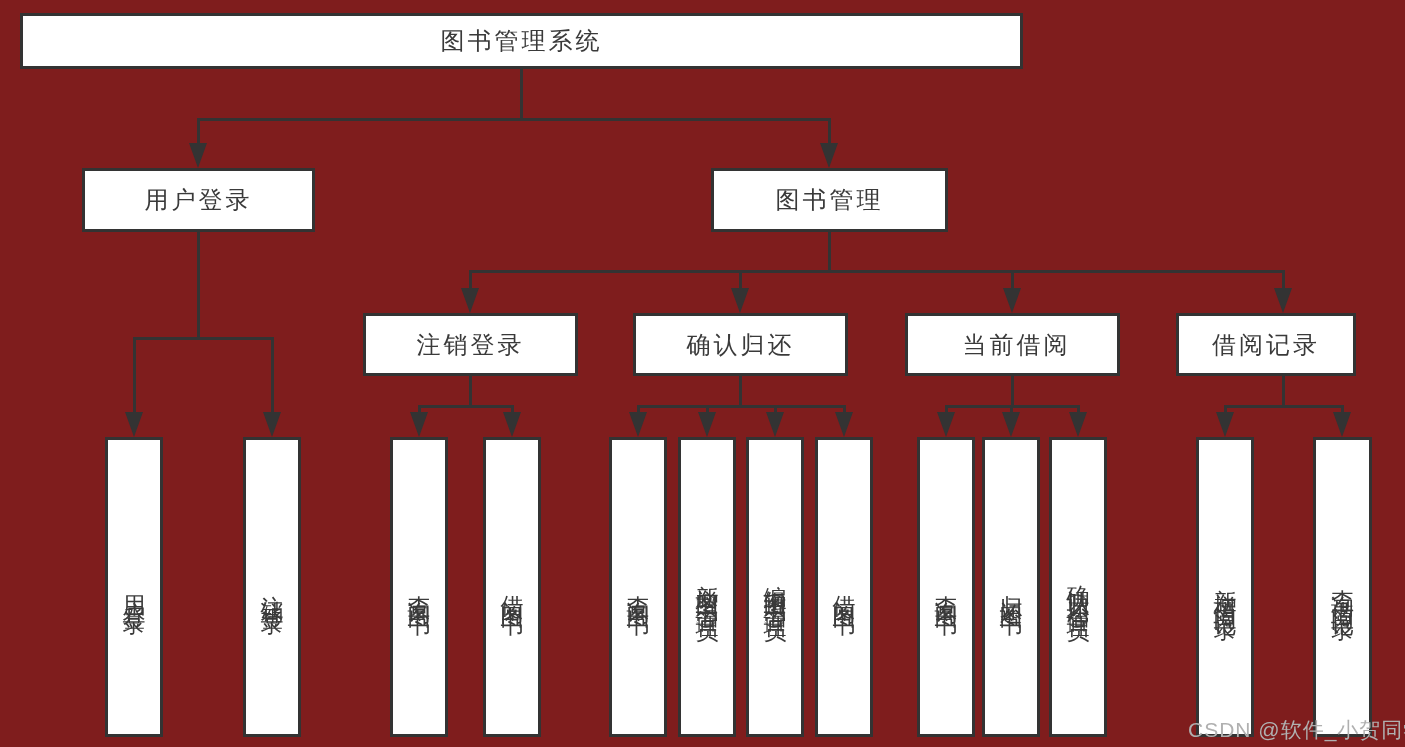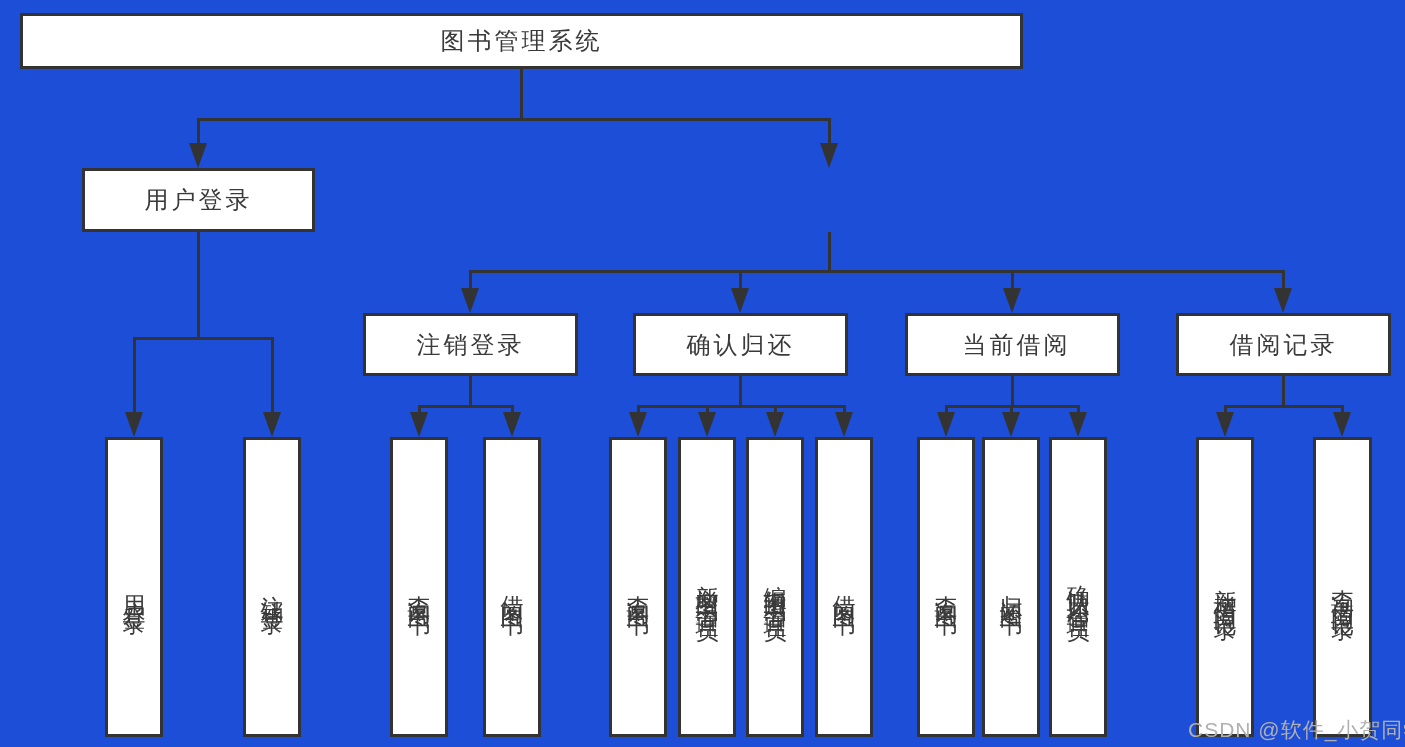--- a/index.html
+++ b/index.html
@@ -1,20 +1,20 @@
 <!DOCTYPE html>
 <html><head>
 <meta charset="utf-8">
 <style>
   * { margin:0; padding:0; box-sizing:border-box; }
   html,body { background:#ffffff; }
   body { font-family:"Liberation Sans", sans-serif; }
   .canvas {
     position:relative; width:1405px; height:747px;
-    background:#1d4ed8; overflow:hidden; color:#3a3a3a;
+    background:#7f1d1d; overflow:hidden; color:#3a3a3a;
   }
   .node {
     position:absolute; border:3px solid #333333; background:#ffffff;
     display:flex; align-items:center; justify-content:center;
     font-size:24px; letter-spacing:3px; color:#3a3a3a; white-space:nowrap;
   }
   .vnode {
     position:absolute; border:3px solid #333333; background:#ffffff;
     display:flex; align-items:center; justify-content:center;
     writing-mode:vertical-rl; text-orientation:mixed;
@@ -45,20 +45,23 @@
   <div class="vline" style="left:520px; top:69px;  height:49px;"></div>
   <div class="hline" style="left:197px; top:118px; width:634px;"></div>
   <div class="vline" style="left:197px; top:118px; height:28px;"></div>
   <div class="arrow" style="left:189px; top:143px;"></div>
   <div class="vline" style="left:828px; top:118px; height:28px;"></div>
   <div class="arrow" style="left:820px; top:143px;"></div>
 
   <div class="node" style="left:82px; top:168px; width:233px; height:64px;">
     <span>用户登录</span>
   </div>
+  <div class="node" style="left:711px; top:168px; width:237px; height:64px;">
+    <span>图书管理</span>
+  </div>
 
   <div class="vline" style="left:197px; top:232px; height:105px;"></div>
   <div class="hline" style="left:133px; top:337px; width:141px;"></div>
   <div class="vline" style="left:133px; top:337px; height:78px;"></div>
   <div class="arrow" style="left:125px; top:412px;"></div>
   <div class="vline" style="left:271px; top:337px; height:78px;"></div>
   <div class="arrow" style="left:263px; top:412px;"></div>
 
   <div class="vnode" style="left:105px; top:437px; width:58px; height:300px;">
     <span>用户登录</span>
@@ -80,21 +83,21 @@
 
   <div class="node" style="left:363px; top:313px; width:215px; height:63px;">
     <span>注销登录</span>
   </div>
   <div class="node" style="left:633px; top:313px; width:215px; height:63px;">
     <span>确认归还</span>
   </div>
   <div class="node" style="left:905px; top:313px; width:215px; height:63px;padding-left:8px;">
     <span>当前借阅</span>
   </div>
-  <div class="node" style="left:1176px; top:313px; width:215px; height:63px;justify-content:center;">
+  <div class="node" style="left:1176px; top:313px; width:180px; height:63px;justify-content:center;">
     <span>借阅记录</span>
   </div>
 
   <div class="vline" style="left:469px; top:376px; height:29px;"></div>
   <div class="hline" style="left:418px; top:405px; width:96px;"></div>
   <div class="vline" style="left:418px; top:405px; height:12px;"></div>
   <div class="arrow" style="left:410px; top:412px;"></div>
   <div class="vline" style="left:511px; top:405px; height:12px;"></div>
   <div class="arrow" style="left:503px; top:412px;"></div>
 

